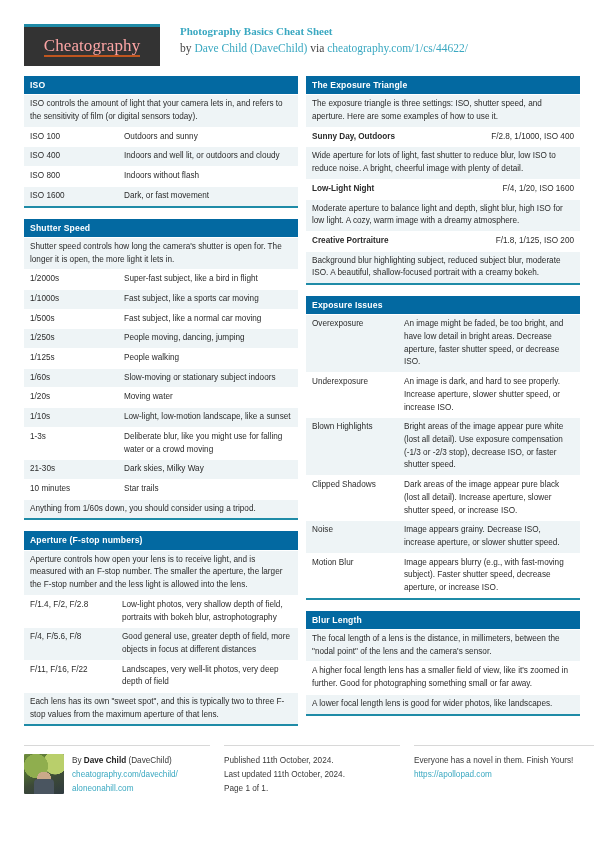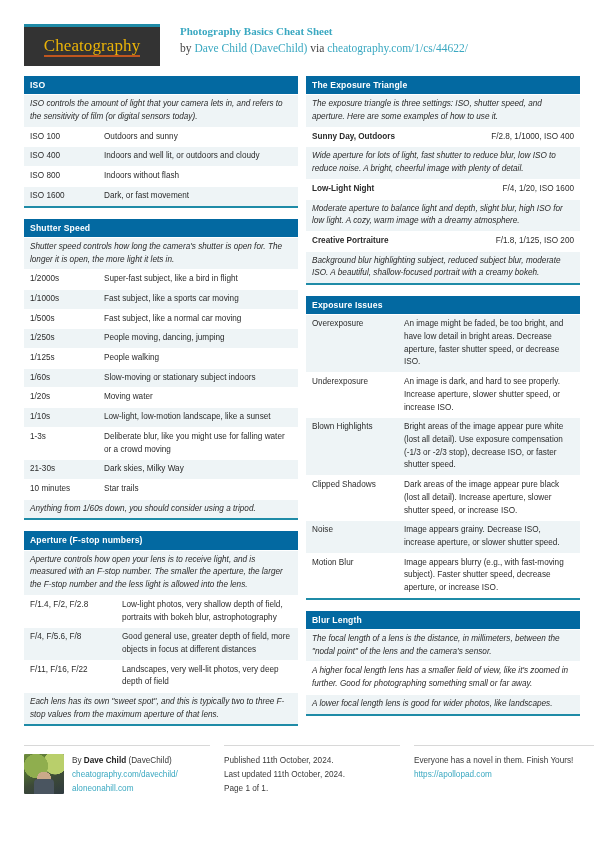--- a/index.html
+++ b/index.html
@@ -29,21 +29,21 @@
     height: 42px;
     background: #333333;
     border-top: 3px solid #1f8ba7;
     display: flex;
     align-items: center;
     justify-content: center;
     flex: none;
   }
   .logo-text {
     font-family: "Liberation Serif", serif;
-    color: #eab308;
+    color: #fca5a5;
     font-size: 17px;
     letter-spacing: .1px;
     border-bottom: 2px solid #c0561f;
     padding-bottom: 1px;
     line-height: 1;
   }
   .title-wrap {
     margin-left: 20px;
     padding-top: 1px;
   }
@@ -95,23 +95,23 @@
   .row {
     display: flex;
     font-size: 8.2px;
     color: #2b2b2b;
     line-height: 1.55;
     padding: 3px 6px;
     border-top: 1px solid #ffffff;
   }
   .row.shade { background: #eef4f6; }
   .row.plain { background: #ffffff; }
-  .row.full { display: block; font-style: italic; }
+  .row.full { display: block; }
   .cell-key {
-    width: 74px;
+    width: 94px;
     flex: none;
     padding-right: 6px;
   }
   .cell-key.wide { width: 92px; }
   .cell-val { flex: 1; }
   .row.kv-split .cell-key { width: 118px; font-weight: bold; }
   .row.kv-split .cell-val { padding-left: 2px; text-align: right; }
   .bold { font-weight: bold; }
 
   

